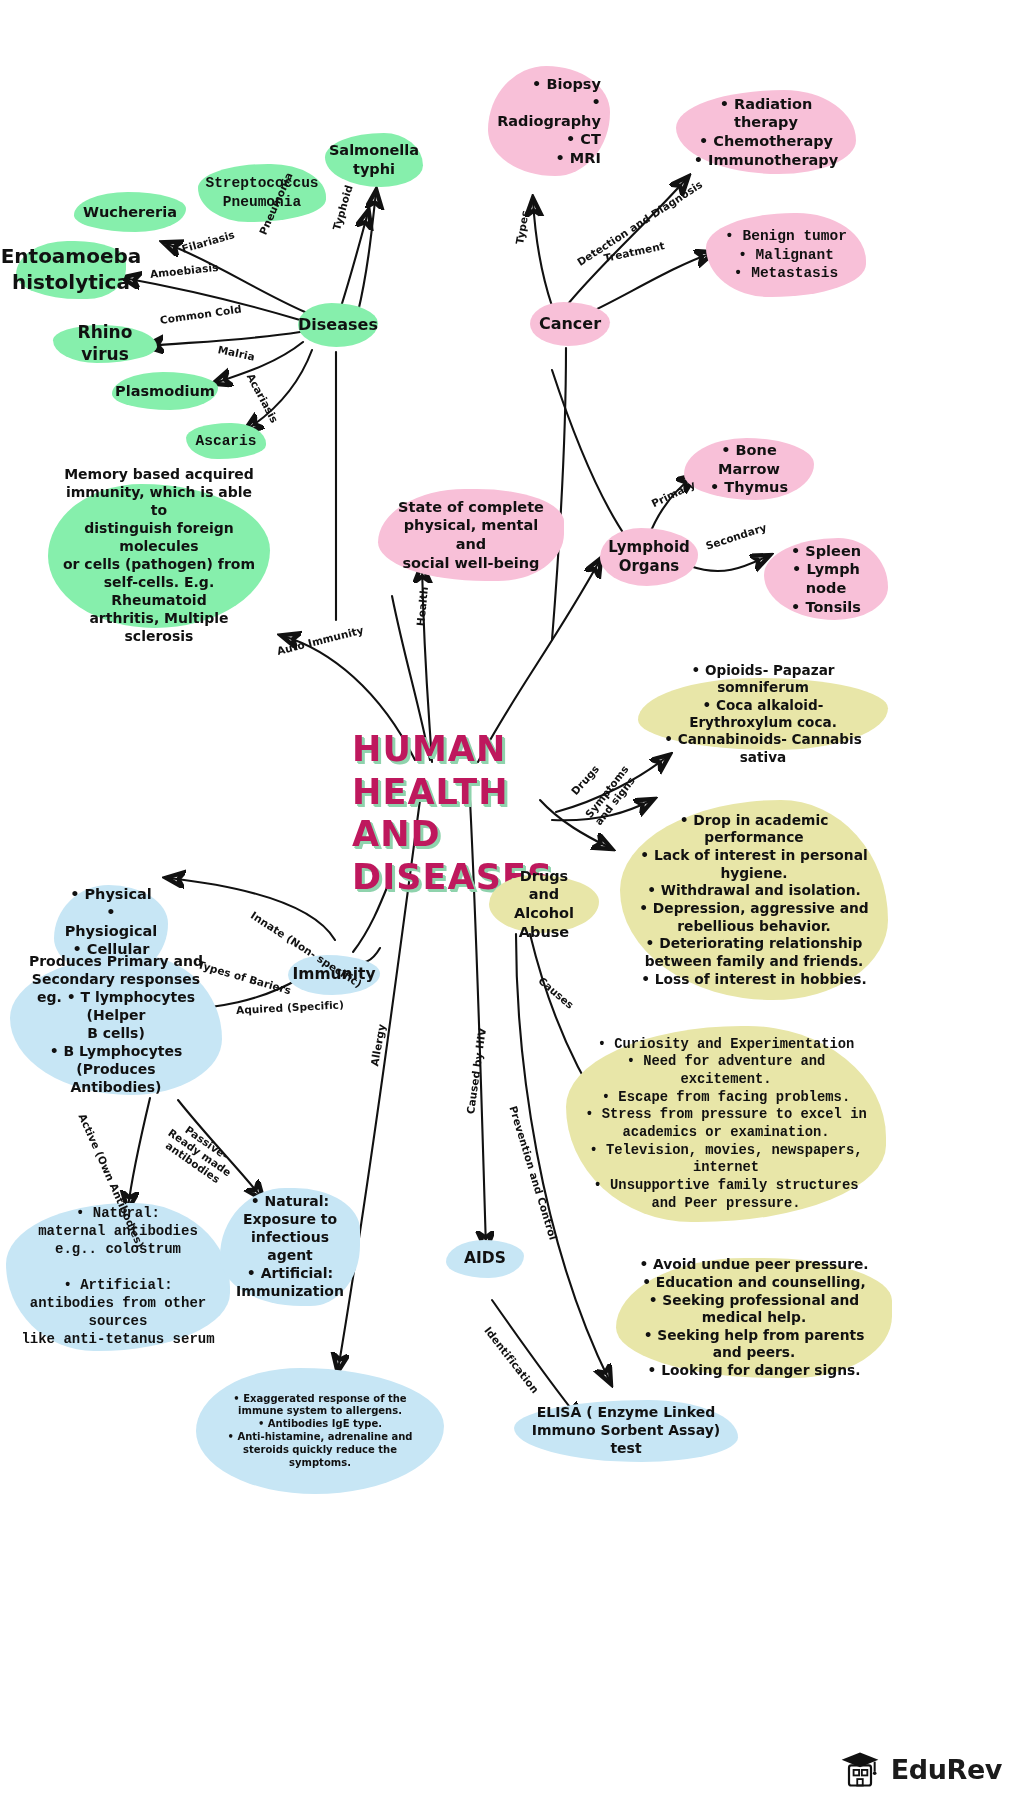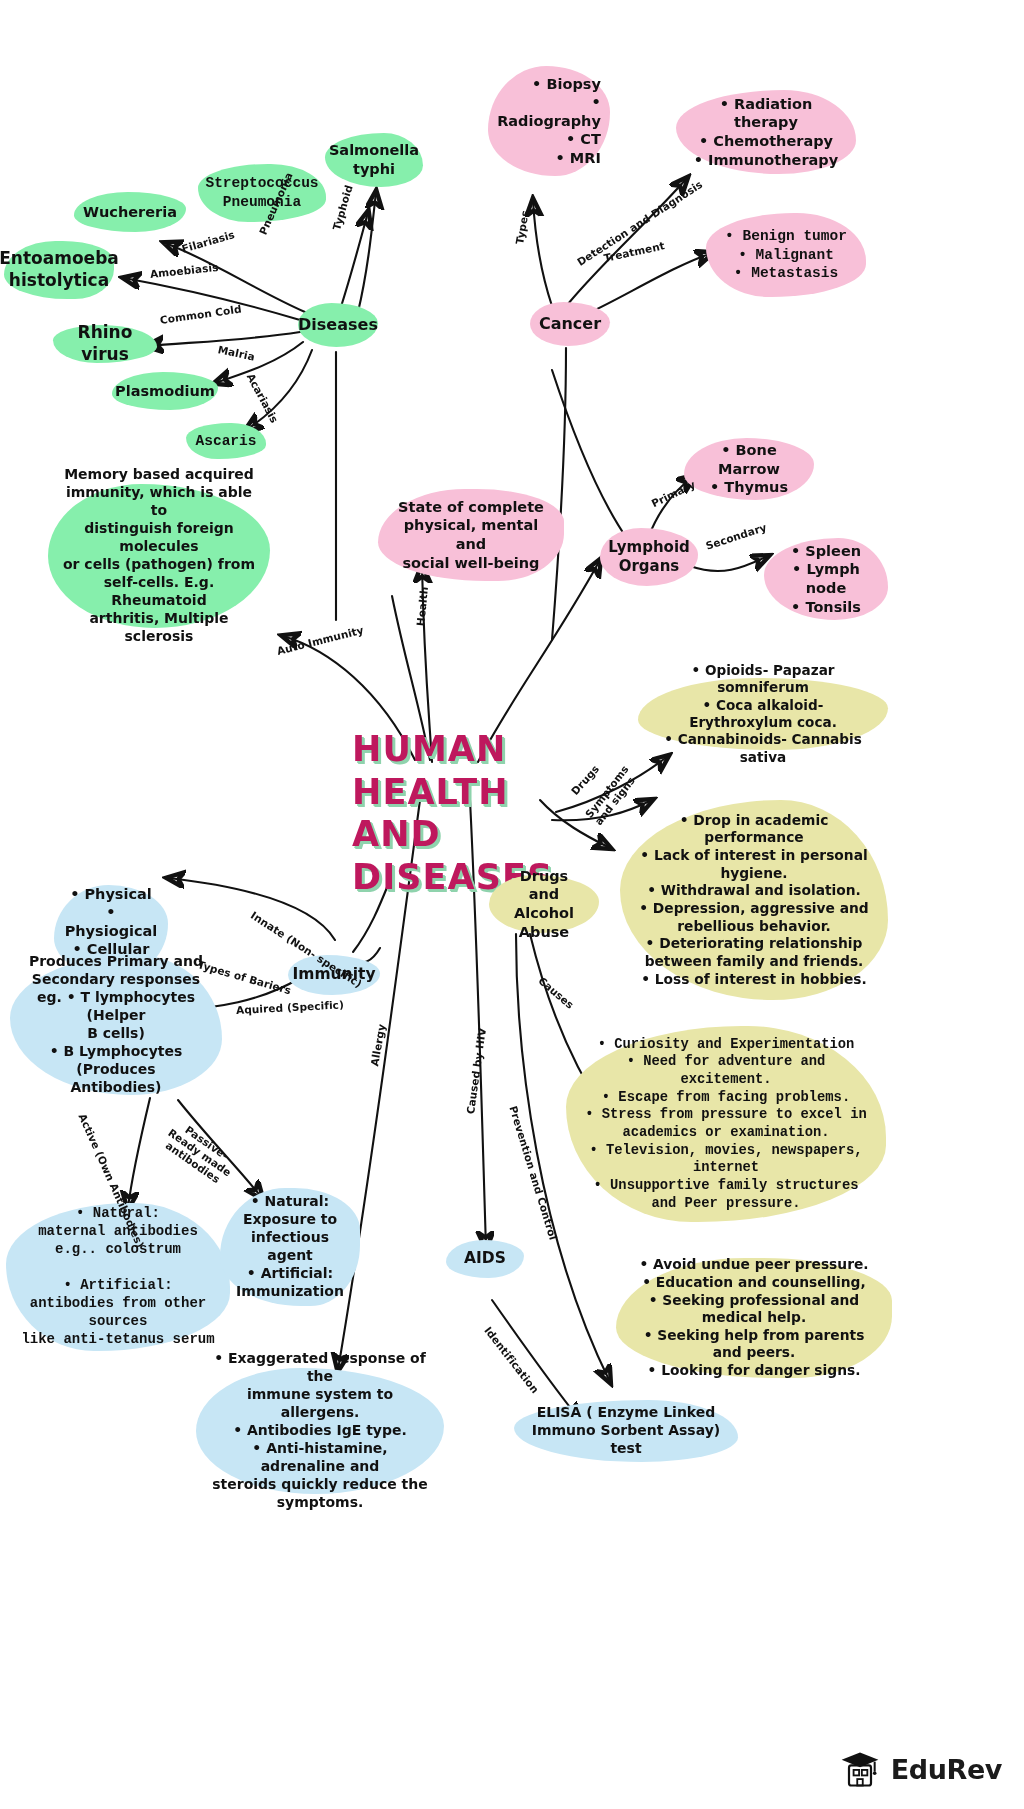--- a/index.html
+++ b/index.html
@@ -101,21 +101,21 @@
   <div class="node green b3" style="left:298px;top:303px;width:80px;height:44px;font-size:16px;">Diseases</div>
 
   <div class="node green b1" style="left:74px;top:192px;width:112px;height:40px;font-size:14.5px;">Wuchereria</div>
 
   <div class="node green b2" style="left:198px;top:164px;width:128px;height:58px;font-size:14.5px;white-space:pre-line;">Streptococcus
 Pneumonia</div>
 
   <div class="node green b4" style="left:325px;top:133px;width:98px;height:54px;font-size:14.5px;white-space:pre-line;">Salmonella
 typhi</div>
 
-  <div class="node green b5" style="left:4px;top:241px;width:110px;height:58px;font-size:17px;white-space:pre-line;">Entoamoeba
+  <div class="node green b5" style="left:16px;top:241px;width:110px;height:58px;font-size:20px;white-space:pre-line;">Entoamoeba
 histolytica</div>
 
   <div class="node green b6" style="left:53px;top:325px;width:104px;height:38px;font-size:17px;">Rhino virus</div>
 
   <div class="node green b1" style="left:112px;top:372px;width:106px;height:38px;font-size:14.5px;">Plasmodium</div>
 
   <div class="node green b2" style="left:186px;top:423px;width:80px;height:36px;font-size:14.5px;">Ascaris</div>
 
   <div class="node green b3" style="left:48px;top:484px;width:222px;height:144px;font-size:14px;white-space:pre-line;">Memory based acquired
 immunity, which is able to
@@ -206,21 +206,21 @@
 • Artificial:
 antibodies from other sources
 like anti-tetanus serum</div>
 
   <div class="node blue b5" style="left:220px;top:1188px;width:140px;height:118px;font-size:14px;white-space:pre-line;">• Natural:
 Exposure to infectious
 agent
 • Artificial:
 Immunization</div>
 
-  <div class="node blue b3" style="left:196px;top:1368px;width:248px;height:126px;font-size:14px;white-space:pre-line;">• Exaggerated response of the
+  <div class="node blue b3" style="left:196px;top:1368px;width:248px;height:126px;font-size:10px;white-space:pre-line;">• Exaggerated response of the
 immune system to allergens.
 • Antibodies IgE type.
 • Anti-histamine, adrenaline and
 steroids quickly reduce the
 symptoms.</div>
 
   <div class="node blue b1" style="left:446px;top:1240px;width:78px;height:38px;font-size:15.5px;">AIDS</div>
 
   <div class="node blue b4" style="left:514px;top:1400px;width:224px;height:62px;font-size:14px;white-space:pre-line;">ELISA ( Enzyme Linked
 Immuno Sorbent Assay) test</div>

